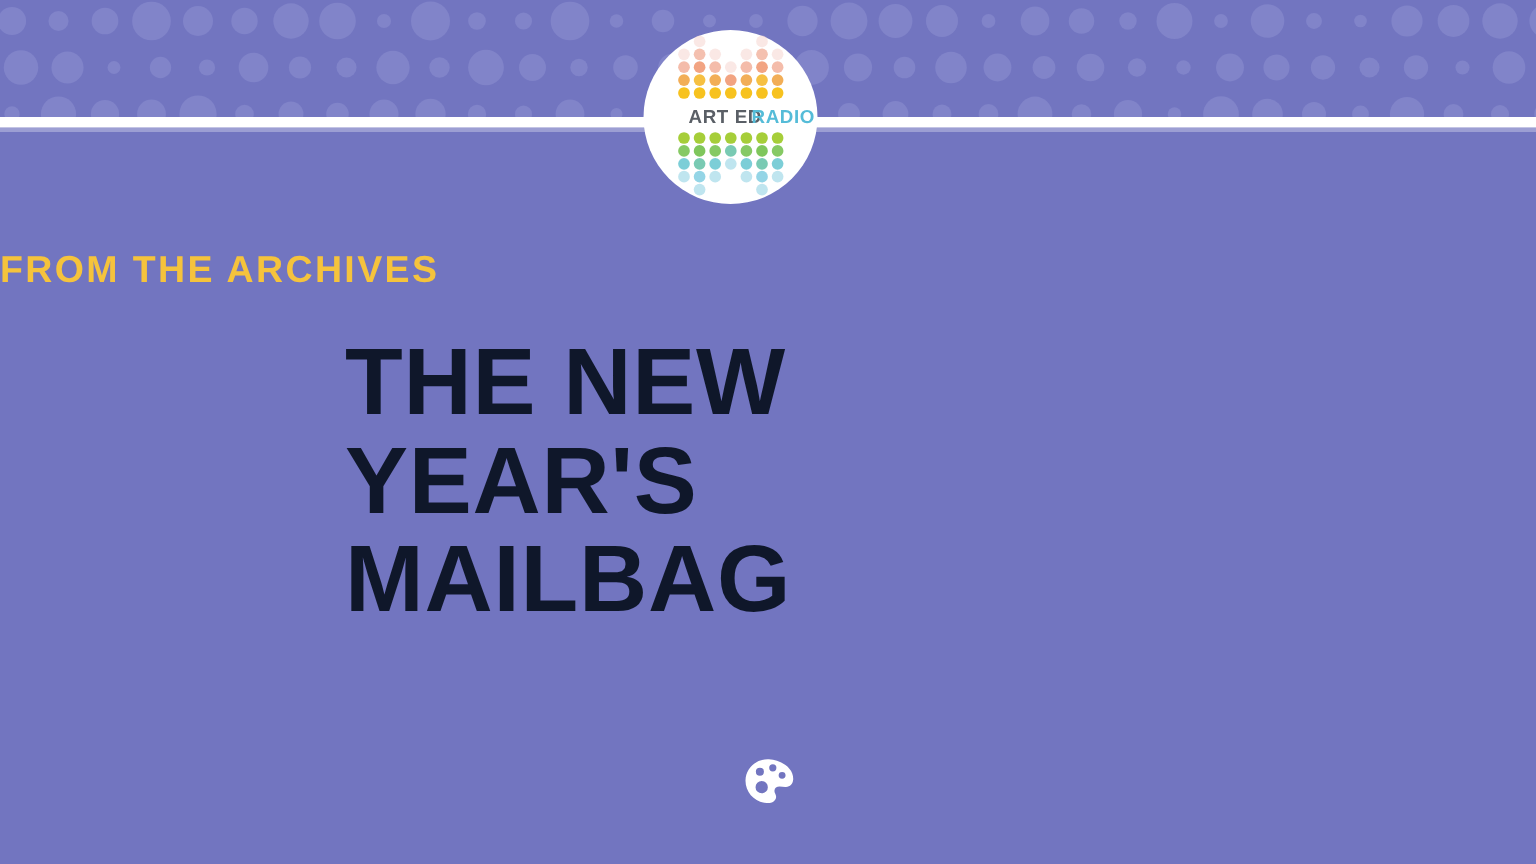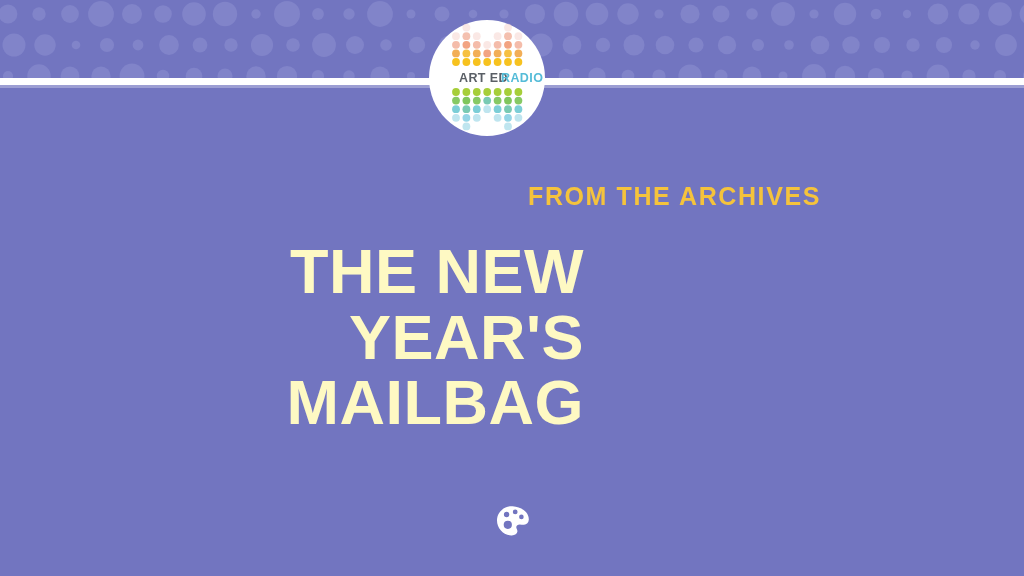--- a/index.html
+++ b/index.html
@@ -55,39 +55,39 @@
     border-radius: 50%;
     background: #ffffff;
     z-index: 5;
   }
   #logo-badge svg { display: block; }
 
   
   #copy {
     position: absolute;
     left: 0;
-    top: 184px;
+    top: 168px;
     width: 821px;
-    text-align: right;
+    text-align: left;
   }
   #eyebrow {
     color: #f5c33c;
     font-size: 25px;
     font-weight: bold;
     letter-spacing: 1.6px;
     line-height: 1;
     margin: 0 0 30px 0;
   }
   #headline {
-    color: #fef9c3;
+    color: #0f172a;
     font-size: 63px;
     font-weight: bold;
     letter-spacing: 0.5px;
     line-height: 1.04;
-    margin: 7px;
+    margin: 0;
     padding: 0 230px;
   }
 
   
   #palette-mark {
     position: absolute;
     left: 494px;
     top: 503px;
     width: 36px;
     height: 36px;

